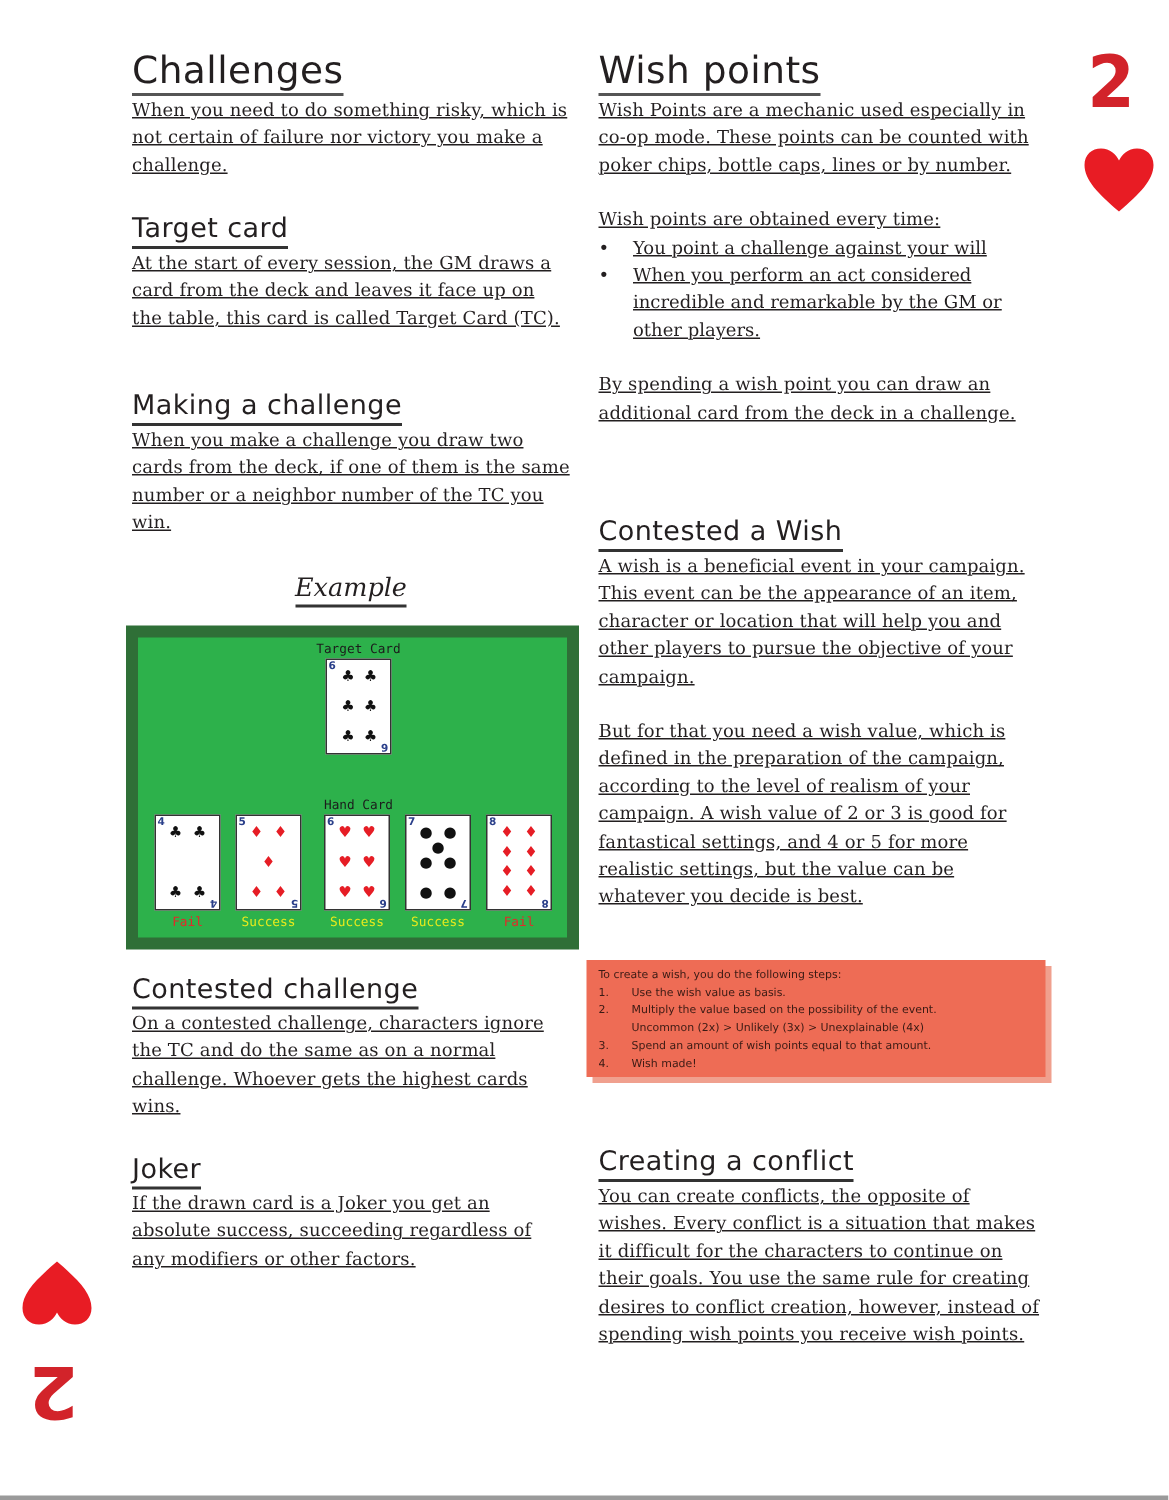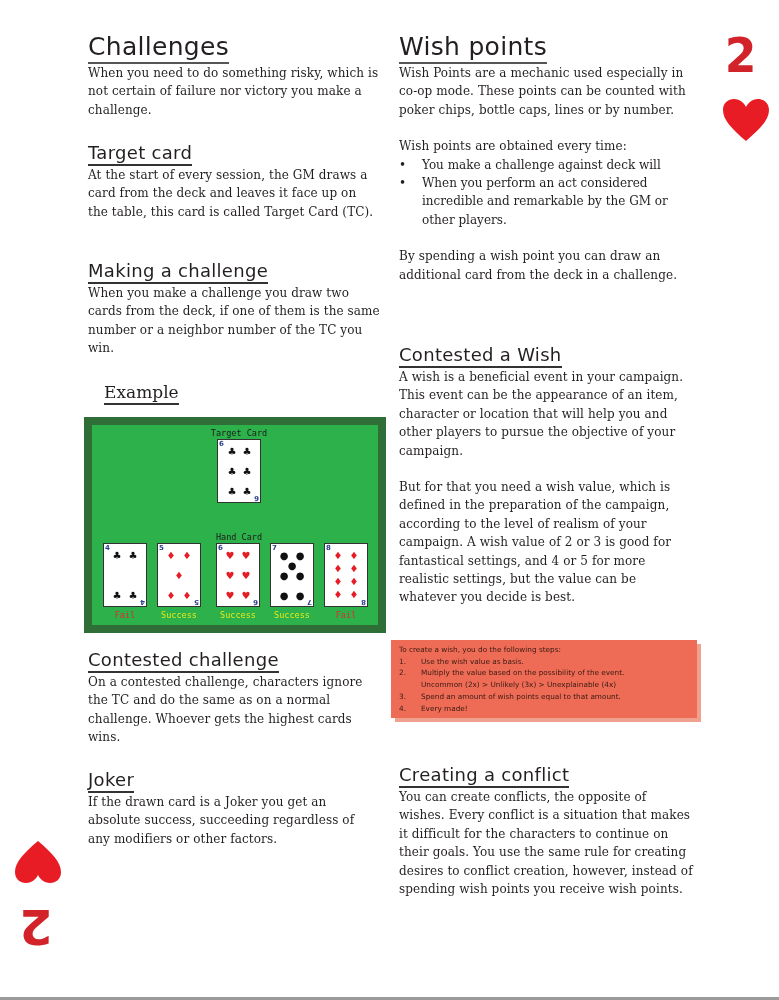--- a/index.html
+++ b/index.html
@@ -18,27 +18,27 @@
     border-bottom: 2px solid #555; padding-bottom: 0; letter-spacing: 0.3px;
   }
   h2.sub {
     font-family: "DejaVu Sans", sans-serif; font-weight: normal;
     font-size: 18px; line-height: 22px; margin: 0; display: inline-block;
     border-bottom: 2px solid #333; letter-spacing: 0.3px;
   }
   p.body {
     font-size: 12px; line-height: 18.4px; margin: 0; letter-spacing: 0.1px;
   }
-  .section { position: absolute; left: 0; width: 100%; }
+  .section { position: absolute; left: 0; width: 100%; text-decoration: underline; }
   ul.bullets { margin: 0; padding: 0; list-style: none; }
   ul.bullets li { position: relative; padding-left: 23px; font-size: 12px; line-height: 18.4px; }
   ul.bullets li::before { content: "\2022"; position: absolute; left: 0; }
 
   .example-title {
-    position: absolute; left: 16px; width: 100%; text-align: left;
+    position: absolute; left: 0; width: 100%; text-align: center; font-style: italic;
   }
   .example-title span {
     font-family: "DejaVu Serif", serif; font-size: 17px; line-height: 22px;
     border-bottom: 2px solid #333; display: inline-block;
   }
   .table-outer {
     position: absolute; left: -4px; top: 385px; width: 302px; height: 216px;
     background: #2f6f37;
   }
   .table-inner {
@@ -196,21 +196,21 @@
     <p class="body">If the drawn card is a Joker you get an absolute success, succeeding regardless of any modifiers or other factors.</p>
   </div>
 </div>
 
 <div class="col col-right">
   <div class="section" style="top:0;">
     <h1 class="big">Wish points</h1>
     <p class="body">Wish Points are a mechanic used especially in co-op mode. These points can be counted with poker chips, bottle caps, lines or by number.</p>
     <p class="body" style="margin-top:18px;">Wish points are obtained every time:</p>
     <ul class="bullets">
-      <li>You make a challenge against deck will</li>
+      <li>You point a challenge against your will</li>
       <li>When you perform an act considered incredible and remarkable by the GM or other players.</li>
     </ul>
     <p class="body" style="margin-top:18px;">By spending a wish point you can draw an additional card from the deck in a challenge.</p>
   </div>
 
   <div class="section" style="top:312px;">
     <h2 class="sub">Contested a Wish</h2>
     <p class="body">A wish is a beneficial event in your campaign. This event can be the appearance of an item, character or location that will help you and other players to pursue the objective of your campaign.</p>
     <p class="body" style="margin-top:18px;">But for that you need a wish value, which is defined in the preparation of the campaign, according to the level of realism of your campaign. A wish value of 2 or 3 is good for fantastical settings, and 4 or 5 for more realistic settings, but the value can be whatever you decide is best.</p>
   </div>
@@ -225,21 +225,21 @@
       <span class="num">2.</span>
       <span>Multiply the value based on the possibility of the event.</span><br>
       <span>Uncommon (2x) &gt; Unlikely (3x) &gt; Unexplainable (4x)</span>
     </div>
     <div class="step">
       <span class="num">3.</span>
       <span>Spend an amount of wish points equal to that amount.</span>
     </div>
     <div class="step">
       <span class="num">4.</span>
-      <span>Every made!</span>
+      <span>Wish made!</span>
     </div>
   </div>
 
   <div class="section" style="top:732px;">
     <h2 class="sub">Creating a conflict</h2>
     <p class="body">You can create conflicts, the opposite of wishes. Every conflict is a situation that makes it difficult for the characters to continue on their goals. You use the same rule for creating desires to conflict creation, however, instead of spending wish points you receive wish points.</p>
   </div>
 </div>
 
 <div class="page-bottom-rule"></div>

